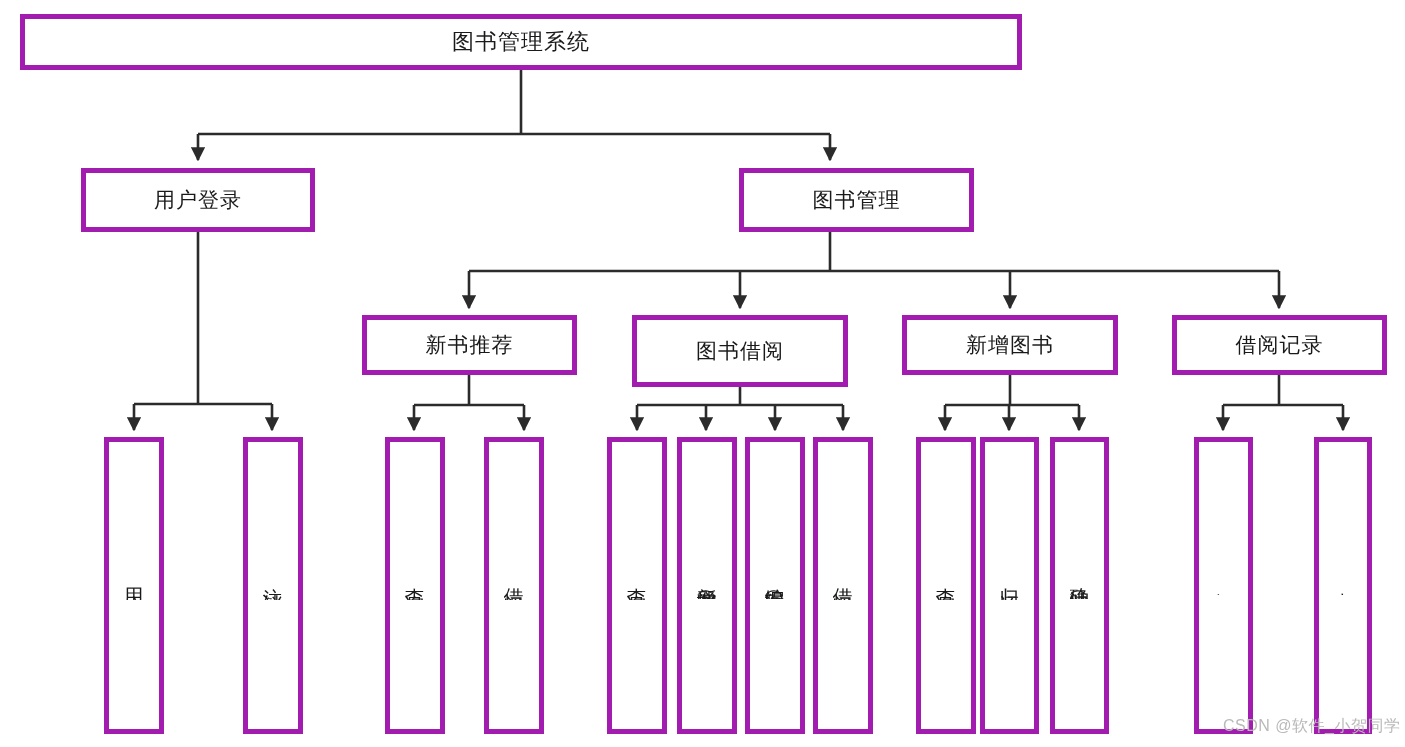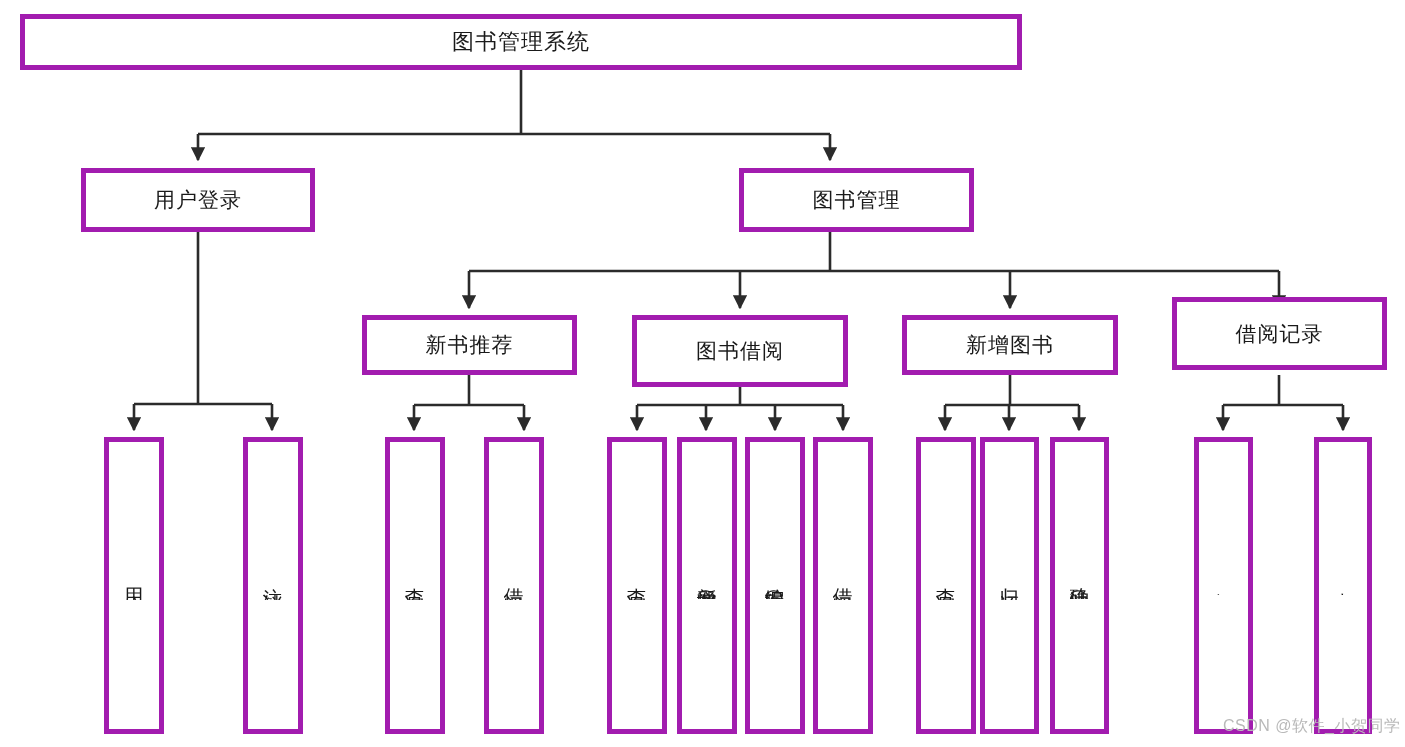--- a/index.html
+++ b/index.html
@@ -147,21 +147,21 @@
 
   <div class="node h-node" style="left:362px; top:315px; width:215px; height:60px;">
     <span class="lbl">新书推荐</span>
   </div>
   <div class="node h-node" style="left:632px; top:315px; width:216px; height:72px;">
     <span class="lbl">图书借阅</span>
   </div>
   <div class="node h-node" style="left:902px; top:315px; width:216px; height:60px;">
     <span class="lbl">新增图书</span>
   </div>
-  <div class="node h-node" style="left:1172px; top:297px; width:215px; height:73px;">
+  <div class="node h-node" style="left:1172px; top:315px; width:215px; height:60px;">
     <span class="lbl">借阅记录</span>
   </div>
 
   <div class="node v-node" style="left:104px; top:437px; width:60px; height:297px;">
     <span class="lbl">用户登录</span>
   </div>
   <div class="node v-node" style="left:243px; top:437px; width:60px; height:297px;">
     <span class="lbl">注销登录</span>
   </div>
 

